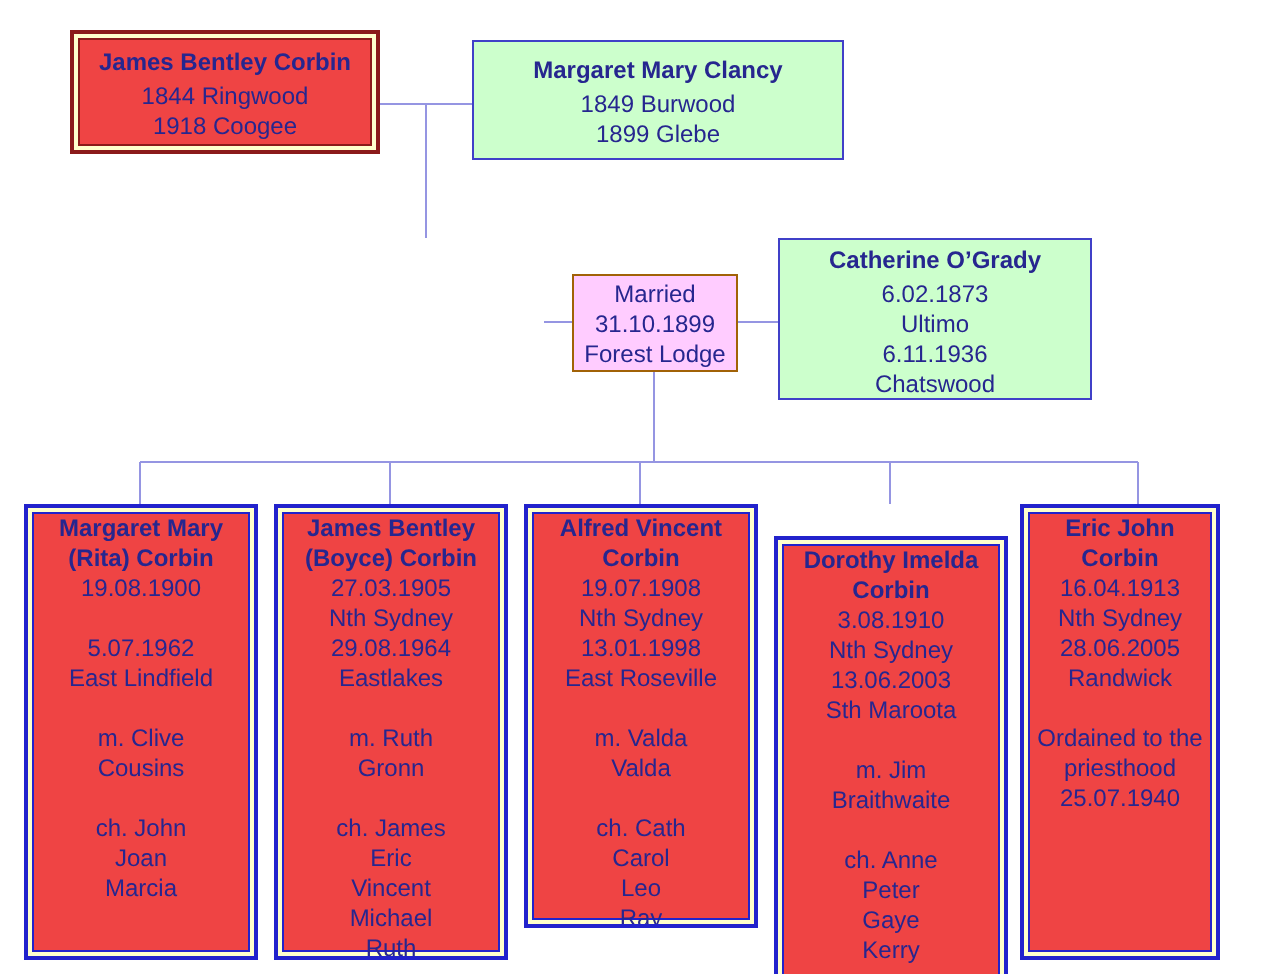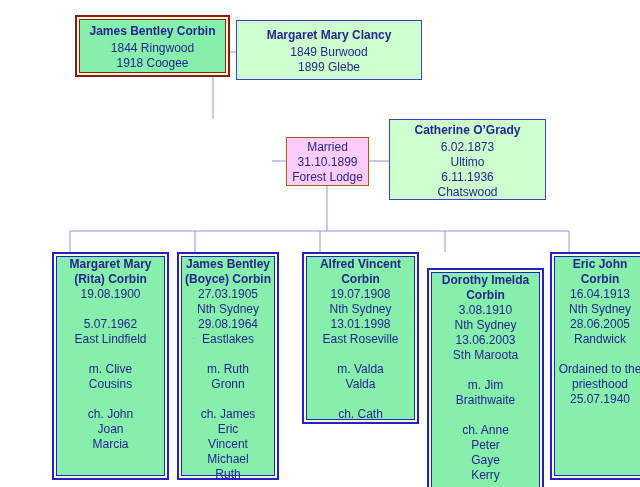--- a/index.html
+++ b/index.html
@@ -5,21 +5,21 @@
   html,body { margin:0; padding:0; background:#ffffff; }
   .stage {
     position:relative; width:640px; height:487px; background:#ffffff;
     font-family:"Liberation Sans", sans-serif; color:#26268F;
   }
   .connectors { position:absolute; left:0; top:0; width:640px; height:487px; }
   .box {
     position:absolute; box-sizing:border-box; text-align:center;
     font-size:12px; overflow:hidden;
   }
-  .yellow { background:#86efac;margin-left:40px; }
+  .yellow { background:#ef4444; }
   .green  { background:#CCFFCC; }
   .pink   { background:#FFCCFF; }
   
   .dbl-red {
     border:2px solid #8B1A1A;
     box-shadow: inset 0 0 0 2px #FFFFCC, inset 0 0 0 3px #8B1A1A;
   }
   .dbl-purple {
     border:2px solid #7A115C;
     box-shadow: inset 0 0 0 2px #FFFFCC, inset 0 0 0 3px #7A115C;
@@ -110,21 +110,21 @@
         <div class="line"></div>
         <div class="line">m. Clive</div>
         <div class="line">Cousins</div>
         <div class="line"></div>
         <div class="line">ch. John</div>
         <div class="line">Joan</div>
         <div class="line">Marcia</div>
       </div>
   </div>
 
-  <div class="box yellow dbl-blue child pad3" style="left:137px;top:252px;width:102px;height:228px">
+  <div class="box yellow dbl-blue child pad3" style="left:137px;top:252px;width:117px;height:228px">
     <div class="pname">
         <div class="line">James Bentley</div>
         <div class="line">(Boyce) Corbin</div>
       </div>
     <div>
         <div class="line">27.03.1905</div>
         <div class="line">Nth Sydney</div>
         <div class="line">29.08.1964</div>
         <div class="line">Eastlakes</div>
         <div class="line"></div>
@@ -132,21 +132,21 @@
         <div class="line">Gronn</div>
         <div class="line"></div>
         <div class="line">ch. James</div>
         <div class="line">Eric</div>
         <div class="line">Vincent</div>
         <div class="line">Michael</div>
         <div class="line">Ruth</div>
       </div>
   </div>
 
-  <div class="box yellow dbl-blue child pad3" style="left:262px;top:252px;width:117px;height:172px">
+  <div class="box yellow dbl-blue child pad3" style="left:262px;top:252px;width:117px;height:212px">
     <div class="pname">
         <div class="line">Alfred Vincent</div>
         <div class="line">Corbin</div>
       </div>
     <div>
         <div class="line">19.07.1908</div>
         <div class="line">Nth Sydney</div>
         <div class="line">13.01.1998</div>
         <div class="line">East Roseville</div>
         <div class="line"></div>

